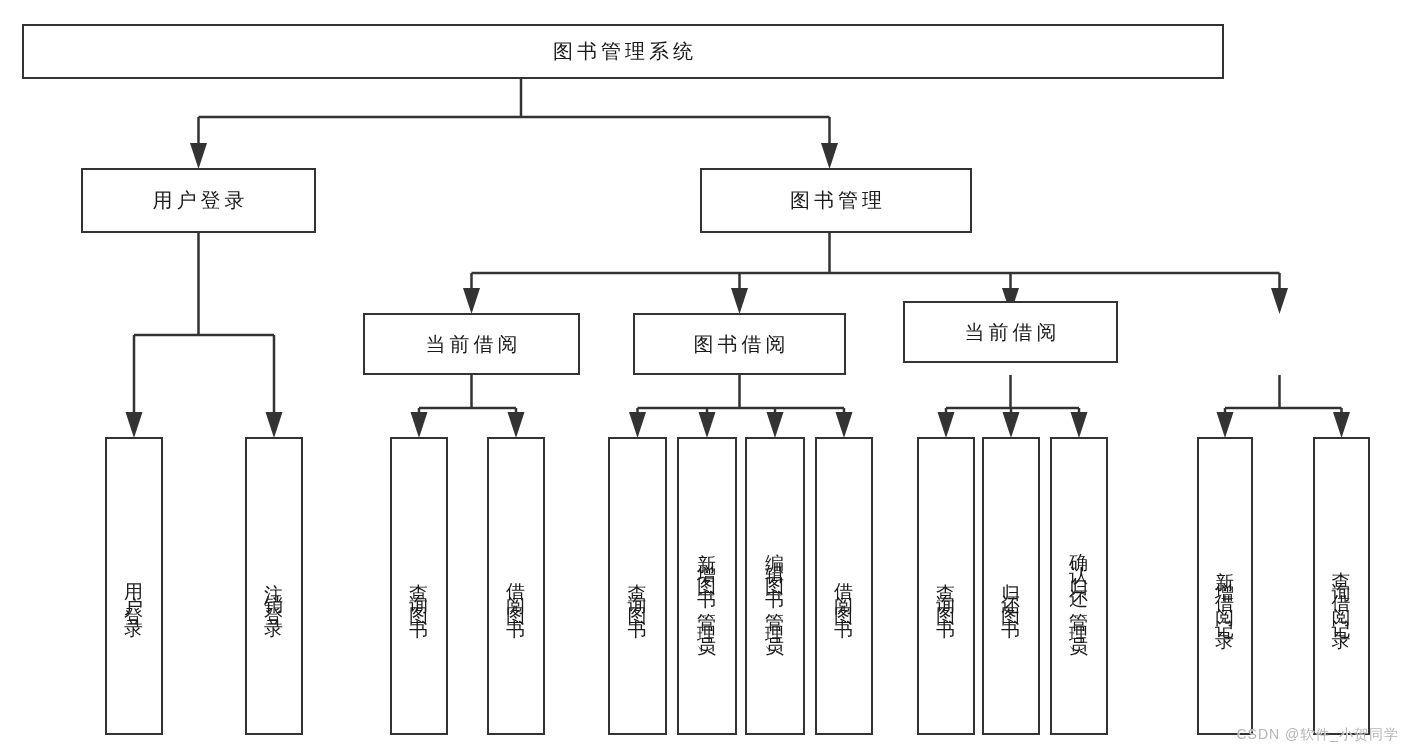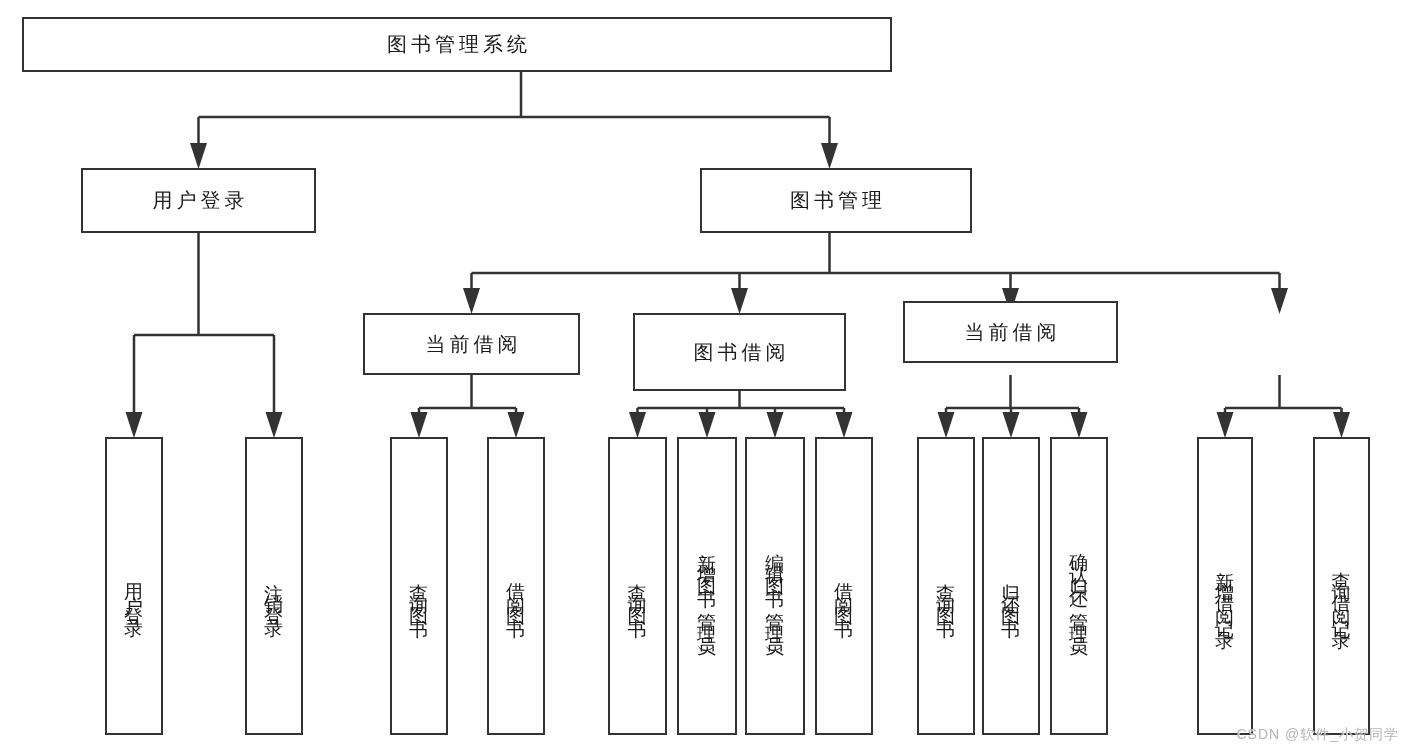--- a/index.html
+++ b/index.html
@@ -105,35 +105,35 @@
       <polygon points="1070.5,412 1087.5,412 1079,438" fill="#333333" stroke="none"></polygon>
     </g>
 
     <g>
       <path d="M1279.5 375 V408 M1225 408 H1341.5 M1225 408 V416 M1341.5 408 V416"></path>
       <polygon points="1216.5,412 1233.5,412 1225,438" fill="#333333" stroke="none"></polygon>
       <polygon points="1333,412 1350,412 1341.5,438" fill="#333333" stroke="none"></polygon>
     </g>
   </svg>
 
-  <div class="box h-node" style="left:22px;top:17px;width:870px;height:55px">
+  <div class="box h-node" style="left:22px;top:24px;width:1202px;height:55px">
     <span>图书管理系统</span>
   </div>
 
   <div class="box h-node" style="left:81px;top:168px;width:235px;height:65px">
     <span>用户登录</span>
   </div>
   <div class="box h-node" style="left:700px;top:168px;width:272px;height:65px">
     <span>图书管理</span>
   </div>
 
   <div class="box h-node" style="left:363px;top:313px;width:217px;height:62px">
     <span>当前借阅</span>
   </div>
-  <div class="box h-node" style="left:633px;top:313px;width:213px;height:78px">
+  <div class="box h-node" style="left:633px;top:313px;width:213px;height:62px">
     <span>图书借阅</span>
   </div>
   <div class="box h-node" style="left:903px;top:301px;width:215px;height:62px">
     <span>当前借阅</span>
   </div>
 
   <div class="box v-node" style="left:105px;top:437px;width:58px;height:298px">
     <span>用户登录</span>
   </div>
   <div class="box v-node" style="left:245px;top:437px;width:58px;height:298px">

